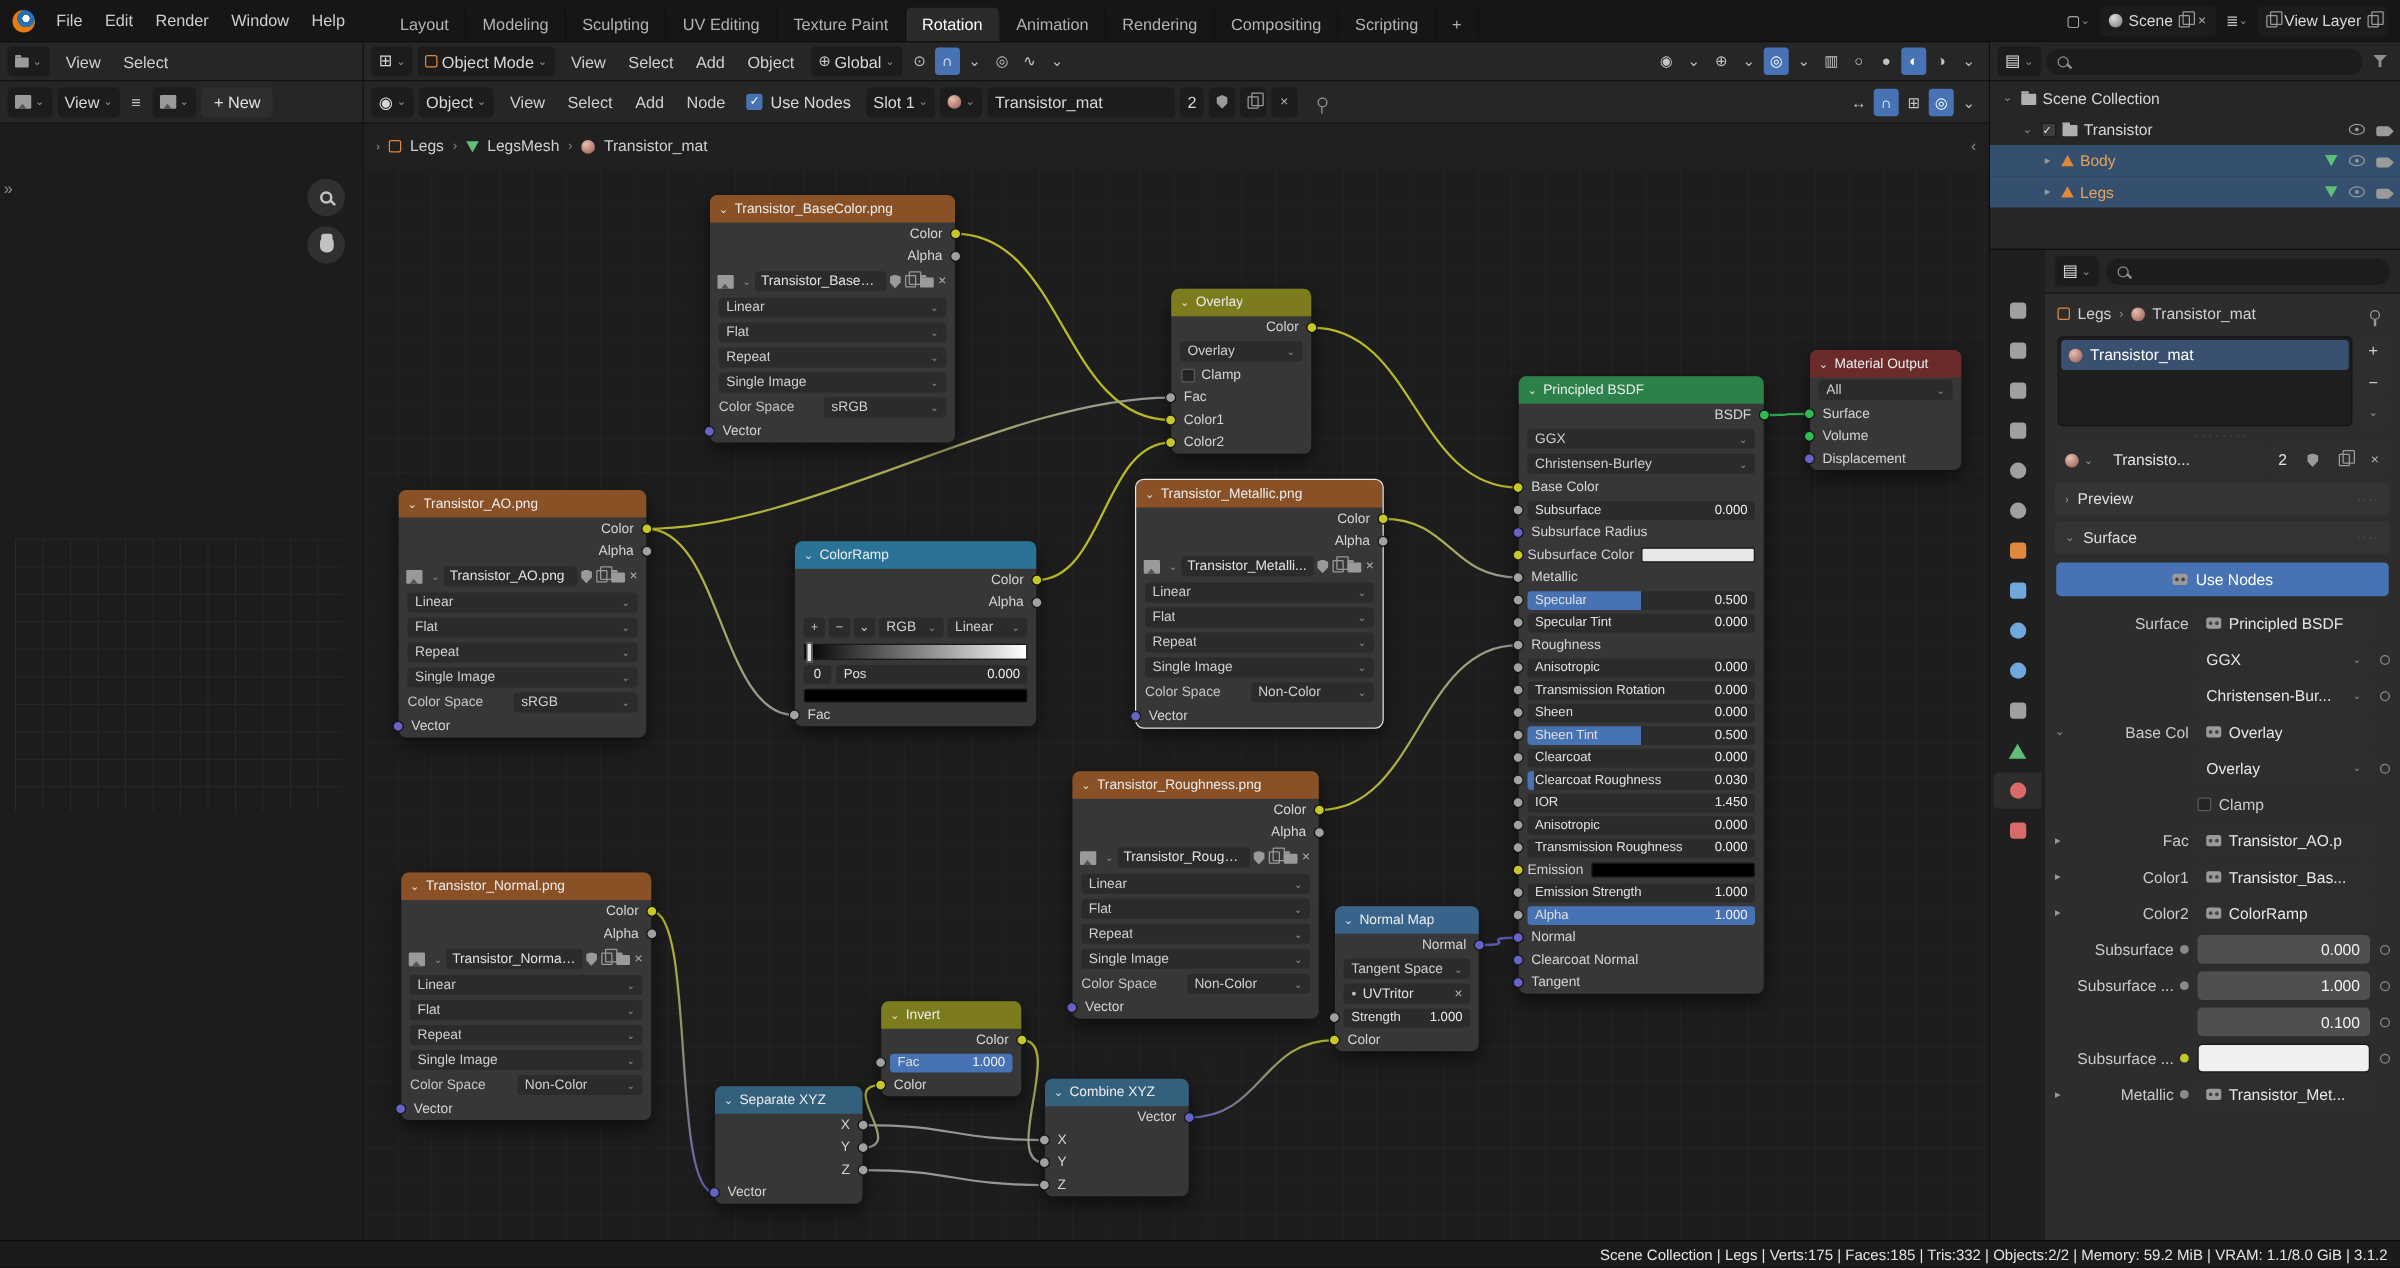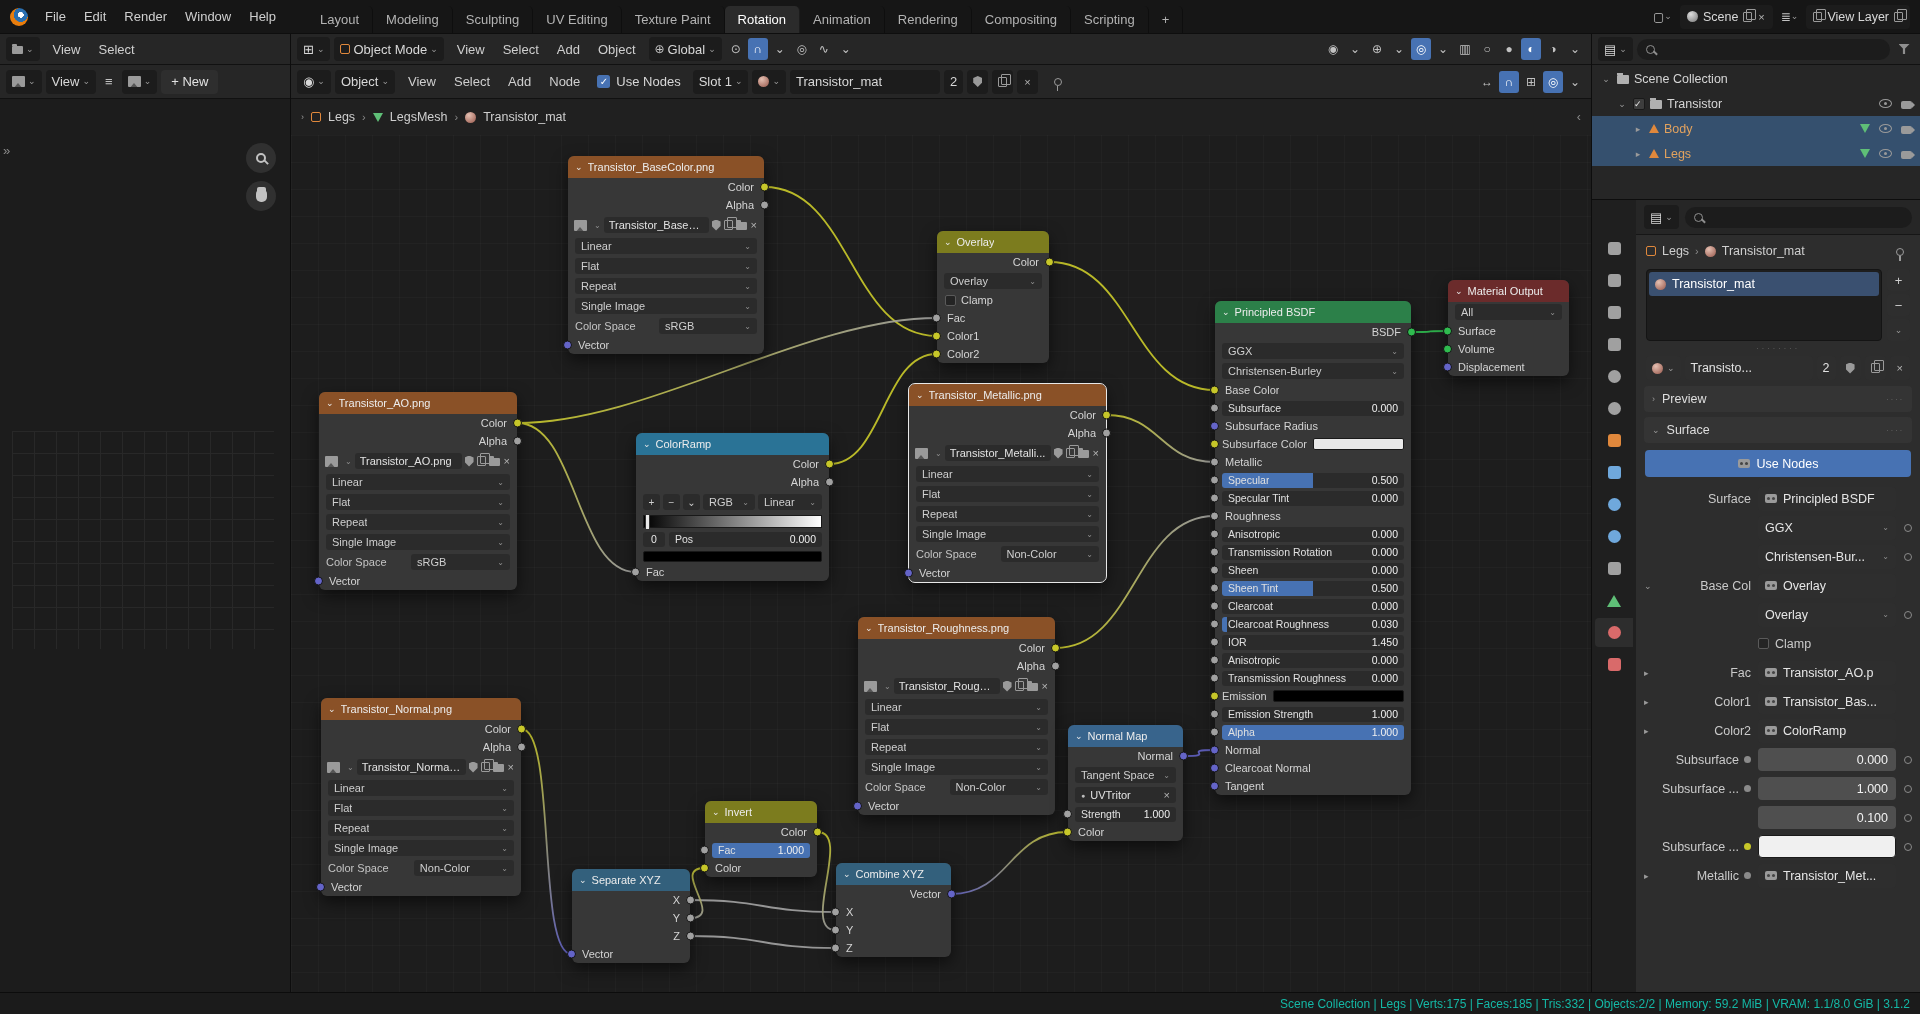--- a/index.html
+++ b/index.html
@@ -165,21 +165,21 @@
 .pselect{flex:1;min-width:0;background:#2e2e2e;border-radius:4px;height:24px;display:flex;align-items:center;justify-content:space-between;padding:0 7px;color:#e6e6e6;font-size:12.5px}
 .pfield{flex:1;background:#4f4f4f;border-radius:4px;height:23px;display:flex;align-items:center;justify-content:flex-end;padding:0 8px;color:#f2f2f2;font-size:12.5px}
 .pswatch{flex:1;height:23px;border-radius:4px;border:1px solid #1a1a1a}
 .pdot{width:8px;height:8px;border-radius:50%;border:1.5px solid #8a8a8a;margin-left:8px;flex:0 0 auto}
 .pdot.hidden{visibility:hidden}
 .cbl{color:#cacaca;font-size:12.5px}
 
 .statusbar{height:22px;background:#1b1b1b;border-top:1px solid #0c0c0c;display:flex;align-items:center;padding:0 10px;font-size:12px;color:#9a9a9a;flex:0 0 auto}
 .sb-left{display:flex;align-items:center}
 .sb-item{width:288px;display:flex;align-items:center;gap:7px}
-.sb-right{margin-left:auto;white-space:nowrap;color:#14b8a6}
+.sb-right{margin-left:auto;white-space:nowrap;color:#e5e5e5}
 .ebtn{display:inline-flex;align-items:center;gap:3px;background:#1c1c1c;border-radius:4px;height:24px;padding:0 6px}
 .newbtn{background:#2e2e2e;border-radius:4px;height:24px;display:flex;align-items:center;padding:0 10px;color:#e2e2e2}
 .ham{color:#c2c2c2;font-size:13px;padding:0 5px}
 .cbox{width:13px;height:13px;border-radius:2.5px;background:#4772b3;color:#fff;font-size:10px;line-height:13px;text-align:center}
 </style>
 </head>
 <body>
 
 <div class="app">
 

